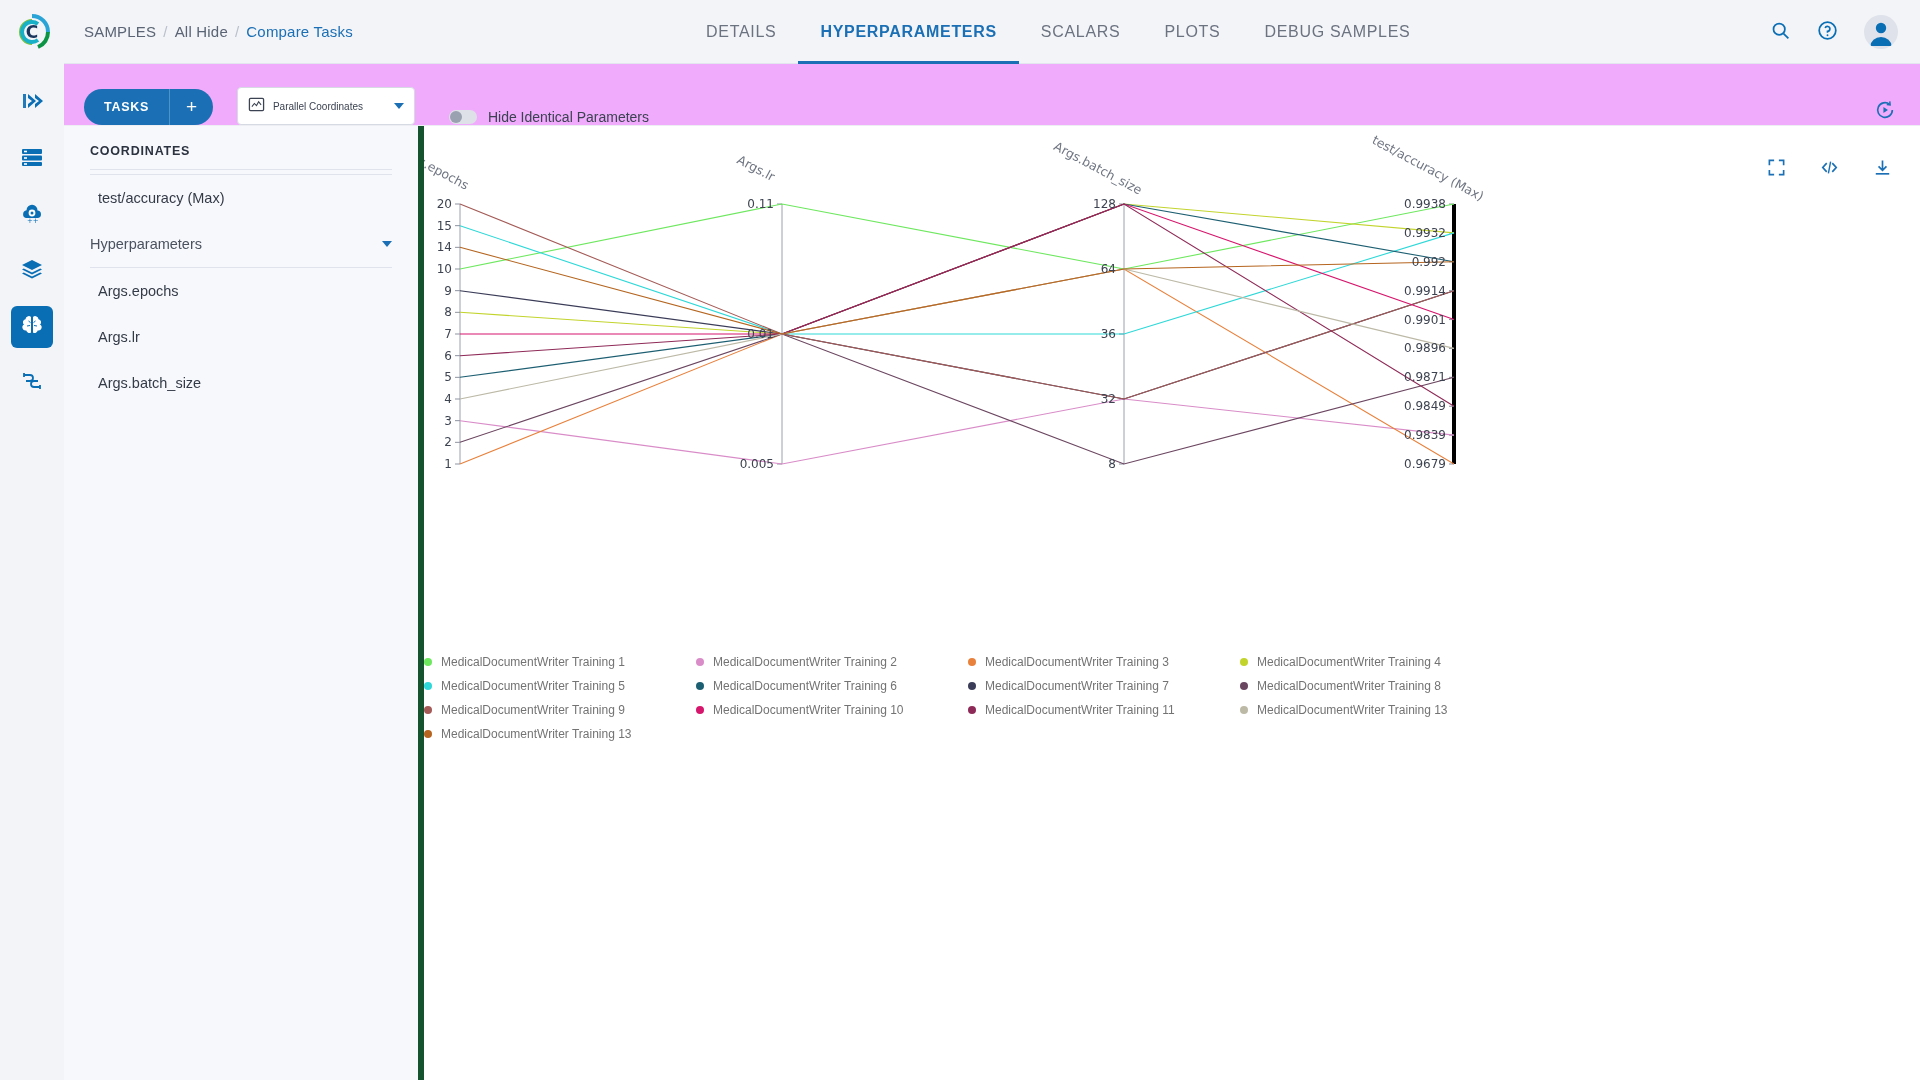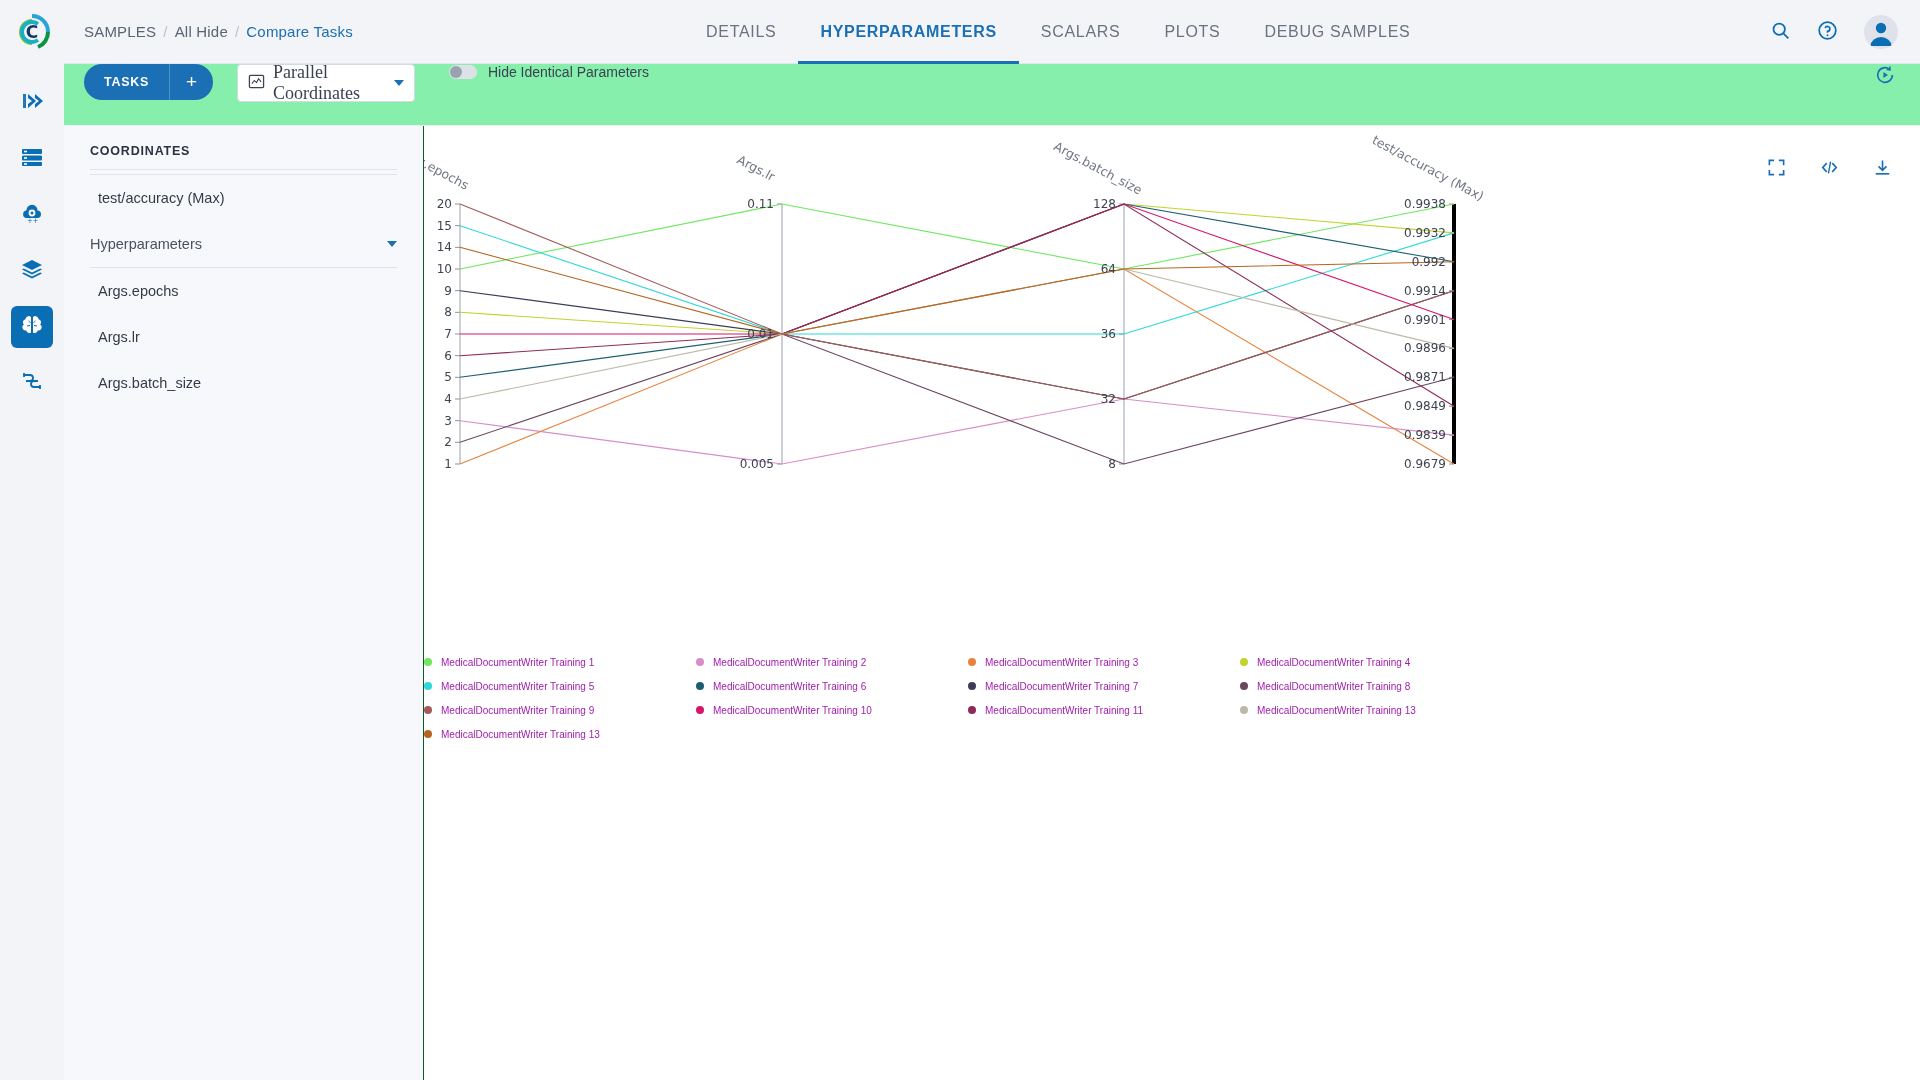--- a/index.html
+++ b/index.html
@@ -41,50 +41,50 @@
     content: ''; position: absolute; left: 0; right: 0; bottom: 0; height: 3px; background: #1a6fb5;
   }
   .topbar-right { position: absolute; right: 22px; top: 0; height: 64px; display: flex; align-items: center; gap: 26px; }
   .avatar {
     width: 34px; height: 34px; border-radius: 50%; background: #dfe2ea;
     display: flex; align-items: center; justify-content: center; overflow: hidden;
   }
   
   .toolbar {
     position: absolute; left: 64px; top: 64px; width: 1856px; height: 62px;
-    background: #86efac; display: flex; align-items: flex-start; border-bottom: 1px solid #eceef4;
+    background: #f0abfc; display: flex; align-items: flex-end; border-bottom: 1px solid #eceef4;
   }
   .tasks-group { margin-left: 20px; display: flex; height: 36px; border-radius: 18px; overflow: hidden; }
   .tasks-btn {
     background: #1a6fb5; color: #fff; font-size: 12.5px; font-weight: bold; letter-spacing: .7px;
     display: flex; align-items: center; padding: 0 20px; cursor: pointer;
   }
   .tasks-plus {
     background: #1a6fb5; color: #fff; width: 44px; display: flex; align-items: center;
     justify-content: center; border-left: 1px solid #4d93ca; font-size: 19px; cursor: pointer;
   }
   .select-box {
     margin-left: 24px; width: 178px; height: 38px; border: 1px solid #d6dae3; border-radius: 4px;
     display: flex; align-items: center; padding: 0 10px; gap: 8px; cursor: pointer; background: #fff;
   }
-  .select-label { font-size: 18px; color: #3b4251; flex: 1; font-family: Liberation Serif, serif; }
+  .select-label { font-size: 10px; color: #3b4251; flex: 1; }
   .toggle-wrap { margin-left: 34px; display: flex; align-items: center; gap: 11px; cursor: pointer; }
   .toggle {
     width: 28px; height: 14px; border-radius: 8px; background: #dfe1e8; position: relative;
   }
   .toggle-knob {
     position: absolute; left: 1px; top: 1px; width: 12px; height: 12px; border-radius: 50%;
     background: #9aa1b0;
   }
   .toggle-text { font-size: 14px; color: #3b4251; }
   .toolbar-right { position: absolute; right: 24px; display: flex; align-items: center; }
   
   .side {
     position: absolute; left: 64px; top: 126px; width: 360px; height: 954px;
-    background: #f7f8fb; border-right: 1px solid #14532d; padding: 18px 26px 0 26px;
+    background: #f7f8fb; border-right: 6px solid #14532d; padding: 18px 26px 0 26px;
   }
   .side-title {
     font-size: 12.5px; font-weight: bold; color: #2b3240; letter-spacing: .8px; margin-bottom: 11px;
   }
   .side-rule { height: 1px; background: #e0e3ec; margin-bottom: 4px; }
   .group-row {
     height: 46px; display: flex; align-items: center; justify-content: space-between; cursor: pointer;
   }
   .group-label { font-size: 14.5px; color: #4a5260; }
   .group-rule { height: 1px; background: #e0e3ec; }
@@ -99,21 +99,21 @@
   .axtitle { font-size: 12.5px; fill: #6f7582; font-family: "DejaVu Sans", sans-serif; }
   .ticklab { font-size: 12px; fill: #3d4350; font-family: "DejaVu Sans", sans-serif; }
   
   .legend {
     position: absolute; left: 424px; top: 650px; width: 1100px;
     display: grid; grid-template-columns: repeat(4, 272px); row-gap: 0px;
     padding-left: 0px;
   }
   .legend-item { height: 24px; display: flex; align-items: center; gap: 9px; cursor: pointer; }
   .legend-dot { width: 8px; height: 8px; border-radius: 50%; flex: 0 0 auto; }
-  .legend-text { font-size: 10px; color: #a21caf; white-space: nowrap; }
+  .legend-text { font-size: 12px; color: #737373; white-space: nowrap; }
 </style>
 </head>
 <body>
 
 <div class="rail">
   <div class="rail-logo">
     <svg width="40" height="40" viewBox="0 0 40 40">
       <path d="M20 4 A16 16 0 0 1 36 20" fill="none" stroke="#2aa3d6" stroke-width="4"></path>
       <path d="M36 20 A16 16 0 0 1 26 35" fill="none" stroke="#0b9444" stroke-width="4"></path>
       <path d="M20 9 A11 11 0 0 0 9 20" fill="none" stroke="#7ac143" stroke-width="4"></path>

